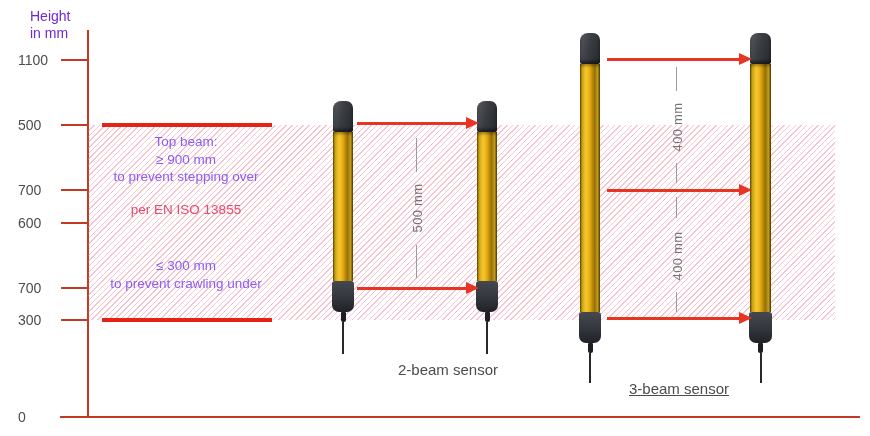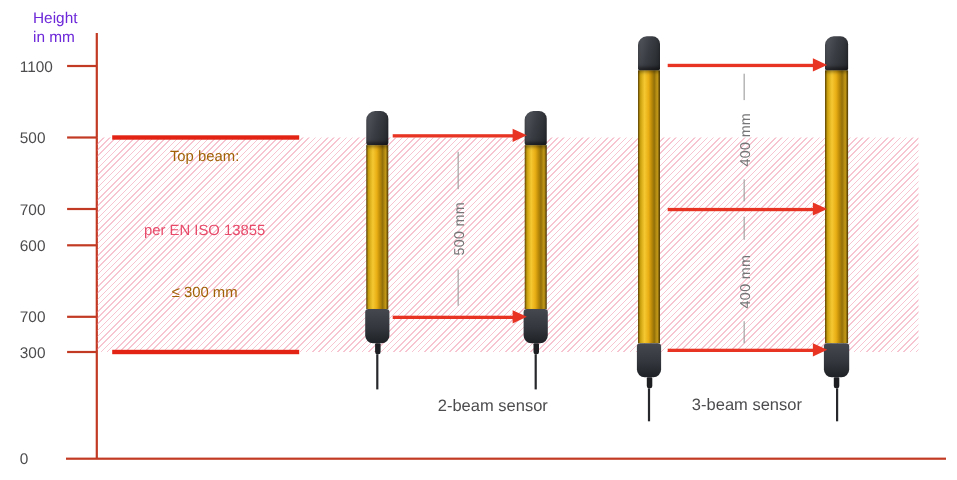--- a/index.html
+++ b/index.html
@@ -21,21 +21,21 @@
     position:absolute; left:88px; top:125px; width:747px; height:195px;
     background:repeating-linear-gradient(135deg, rgba(233,110,140,0.40) 0 1px, rgba(255,255,255,0) 1px 4px);
   }
 
   
   .hline { position:absolute; left:102px; width:170px; height:4px; background:#e32313; }
   .hline-900 { top:123px; }
   .hline-300 { top:318px; }
 
   
-  .note { position:absolute; left:96px; width:180px; text-align:center; font-size:13.5px; line-height:17.5px; color:#a16207; }
+  .note { position:absolute; left:96px; width:180px; text-align:center; font-size:13.5px; line-height:17.5px; color:#8b5cf6; }
   .note-top { top:133px; }
   .note-req { top:201px; color:#e84a6a; }
   .note-bottom { top:257px; }
 
   
   .tower { position:absolute; display:flex; flex-direction:column; align-items:center; }
   .cap-top {
     width:100%; height:31px;
     background:linear-gradient(105deg,#565960 0%,#3a3d43 45%,#24272b 100%);
     border-radius:8px 7px 2px 2px; box-shadow:inset 0 -3px 3px rgba(0,0,0,0.45);
@@ -112,26 +112,29 @@
     <span class="tick-label">0</span>
   </div>
 
   <div class="band"></div>
 
   <div class="hline hline-900"></div>
   <div class="hline hline-300"></div>
 
   <div class="note note-top">
     <div>Top beam:</div>
+    <div>≥ 900 mm</div>
+    <div>to prevent stepping over</div>
   </div>
   <div class="note note-req">
     <div>per EN ISO 13855</div>
   </div>
   <div class="note note-bottom">
     <div>≤ 300 mm</div>
+    <div>to prevent crawling under</div>
   </div>
 
   <div class="tower" style="left:333px; top:101px; width:20px;">
     <div class="cap-top"></div>
     <div class="tower-body" style="height:149px"></div>
     <div class="cap-bottom"></div>
     <div class="connector"></div>
     <div class="cable" style="height:32px"></div>
   </div>
   <div class="tower" style="left:477px; top:101px; width:20px;">
@@ -185,15 +188,15 @@
 
   <div class="dim-seg" style="left:676px; top:67px; height:24px;"></div>
   <div class="dim-label" style="left:677px; top:127px;">400 mm</div>
   <div class="dim-seg" style="left:676px; top:163px; height:20px;"></div>
 
   <div class="dim-seg" style="left:676px; top:197px; height:21px;"></div>
   <div class="dim-label" style="left:677px; top:256px;">400 mm</div>
   <div class="dim-seg" style="left:676px; top:292px; height:20px;"></div>
 
   <div class="sensor-label" style="left:416px; top:361px;margin-left:32px;">2-beam sensor</div>
-  <div class="sensor-label" style="left:679px; top:360px;">3-beam sensor</div>
+  <div class="sensor-label" style="left:679px; top:380px;text-decoration:underline;">3-beam sensor</div>
 
 </div>
 
 </body></html>

